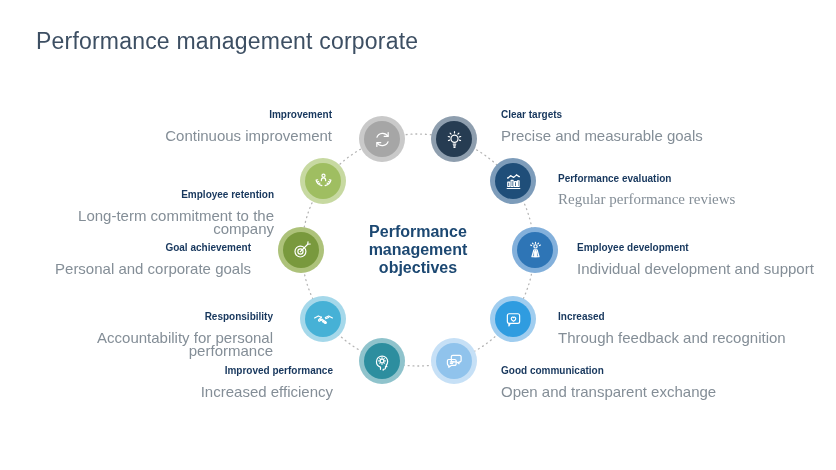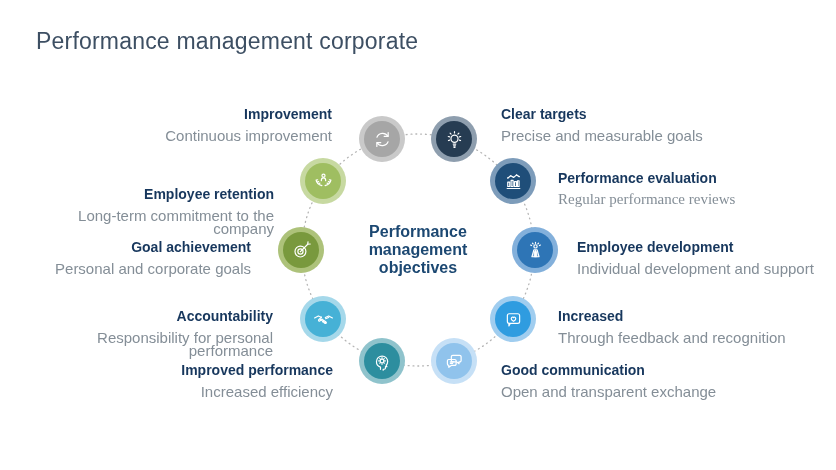--- a/index.html
+++ b/index.html
@@ -24,21 +24,21 @@
   .node-inner{
     width:36px;height:36px;border-radius:50%;
     display:flex;align-items:center;justify-content:center;
   }
   .node-inner svg{display:block;}
   .node-inner svg g{fill:none;stroke:#ffffff;stroke-width:1.25;stroke-linecap:round;stroke-linejoin:round;}
   .node-inner svg .dot{fill:#ffffff;stroke:none;}
   .node-text{position:absolute;width:245px;}
   .node-text.align-left{text-align:left;}
   .node-text.align-right{text-align:right;}
-  .node-label{font-size:14px;font-weight:bold;line-height:13px;}
+  .node-label{font-size:10px;font-weight:bold;line-height:13px;}
   .node-desc{font-size:15px;line-height:13px;margin-top:8px;}
 </style>
 </head>
 <body style="background: rgb(255, 255, 255);">
 
 <h1 class="slide-title" style="color: rgb(61, 79, 99);">Performance management corporate</h1>
 
 <svg class="ring-svg" width="836" height="470">
   <circle cx="418" cy="250" r="116" fill="none" stroke="#b5b5b5" stroke-width="1.3" stroke-dasharray="0.9 4" stroke-linecap="round"></circle>
 </svg>
@@ -173,22 +173,22 @@
             <path d="M9.8 9.6l-2.8 2.6a.9.9 0 0 0 1.2 1.3l2.2-1.9"></path>
             <path d="M10.4 11.6l1.7 1.4a.85.85 0 0 1-1.1 1.3"></path>
             <path d="M12.1 12.8l1.7 1.4a.85.85 0 0 1-1.1 1.3"></path>
             <path d="M13.9 14l.9.8a.8.8 0 0 1-1 1.2l-5-4.1"></path>
             <path d="M17.4 9.9l-3.2 1.3"></path>
           </g>
         </svg>
       </div>
     </div>
     <div class="node-text align-right" style="top: 310px; right: 563px;">
-      <div class="node-label" style="color: rgb(23, 55, 93);">Accountability</div>
-      <div class="node-desc" style="color: rgb(132, 142, 151);">Responsibility for personal performance</div>
+      <div class="node-label" style="color: rgb(23, 55, 93);">Responsibility</div>
+      <div class="node-desc" style="color: rgb(132, 142, 151);">Accountability for personal performance</div>
     </div>
     <div class="node-circle" style="left: 278px; top: 227px; background: rgb(173, 194, 122);">
       <div class="node-inner" style="background: rgb(121, 153, 61);">
         <svg viewBox="0 0 24 24" width="23" height="23">
           <g>
             <circle cx="10.9" cy="13.1" r="5.7"></circle>
             <circle cx="10.9" cy="13.1" r="2.7"></circle>
             <circle class="dot" cx="10.9" cy="13.1" r="0.7"></circle>
             <path d="M10.9 13.1l7.6-7.6"></path>
             <path d="M18.5 5.5l.3-2.6M18.5 5.5l2.6-.3"></path>

